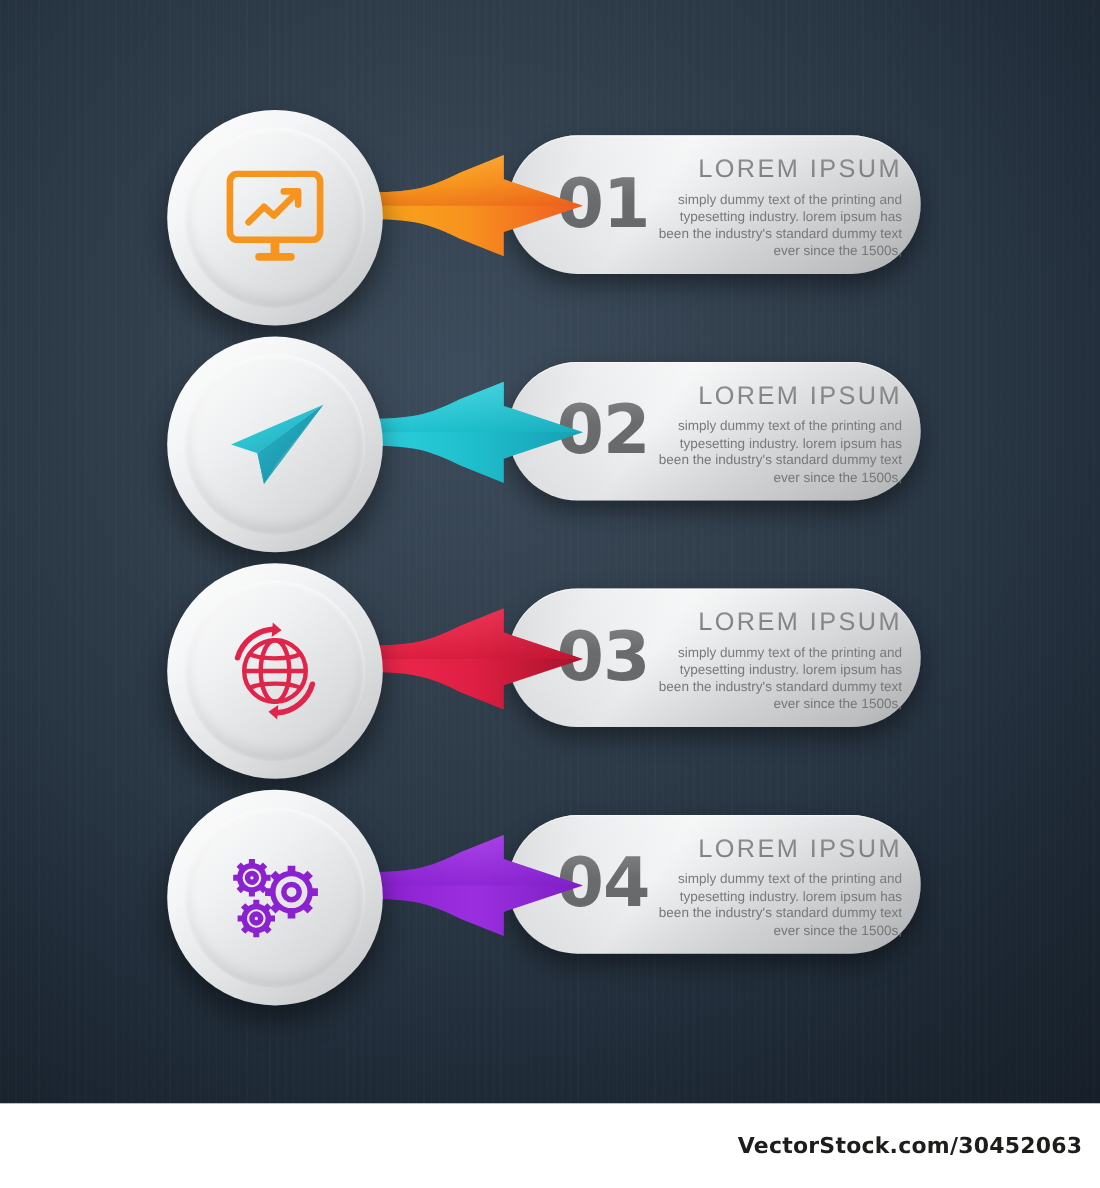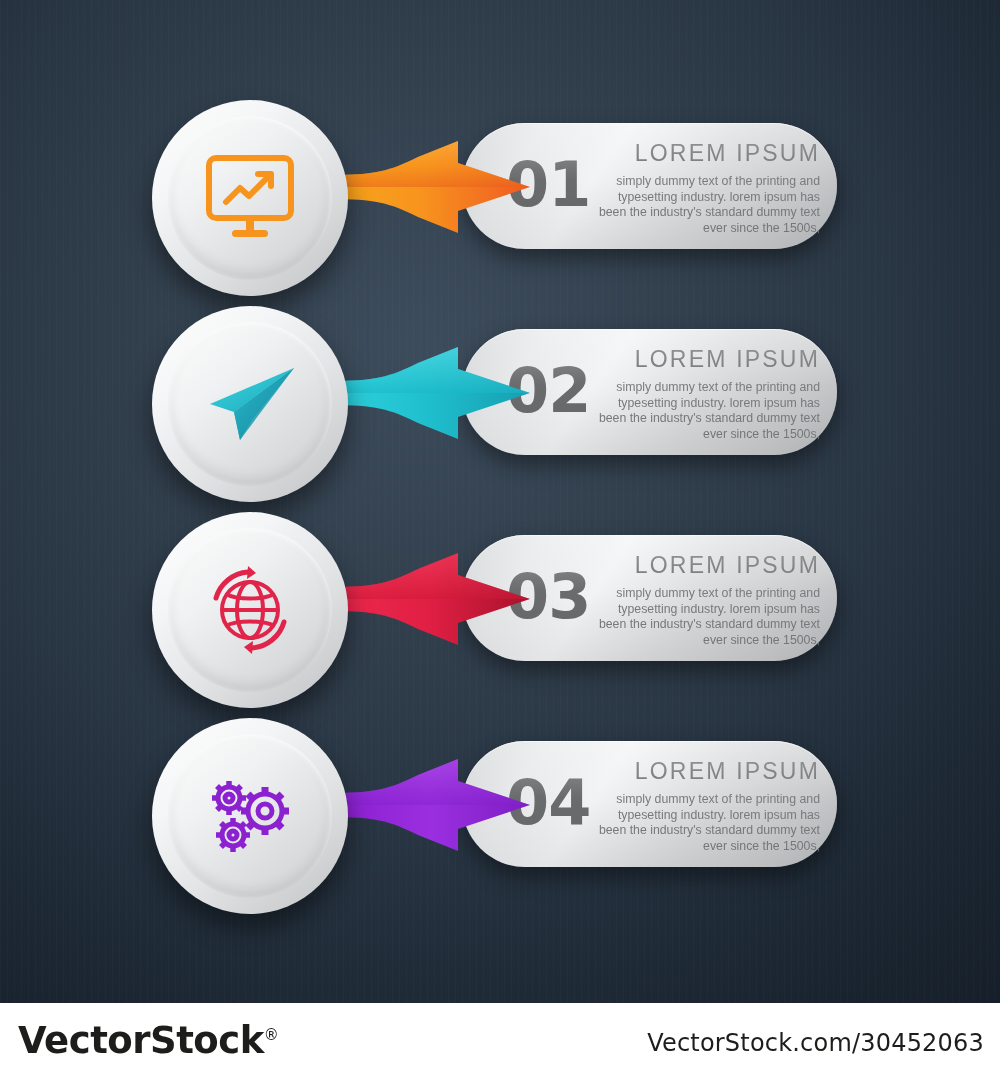--- a/index.html
+++ b/index.html
@@ -67,23 +67,24 @@
   .vs-logo .reg {
     font-size: 15px;
     vertical-align: super;
     font-weight: normal;
   }
   .vs-url {
     position: absolute;
     right: 16px;
     top: 26px;
     font-family: "DejaVu Sans", sans-serif;
-    font-size: 24px;
+    font-size: 20px;
     color: #1d1d1b;
     letter-spacing: 0.2px;
+    font-weight: bold;
   }
 
   
   .row {
     position: absolute;
     left: 0;
     width: 1000px;
     height: 210px;
   }
   .row-1 { top: 86px; }
@@ -390,17 +391,16 @@
               <line x1="42" y1="50" x2="38" y2="54"></line>
               <line x1="22" y1="70" x2="18" y2="74"></line>
             </g>
           </g>
         </svg>
       </div>
     </div>
   </div>
 
   <div class="footer">
-    <div class="vs-logo"><span>VectorStock</span><span class="reg">®</span></div>
     <div class="vs-url">VectorStock.com/30452063</div>
   </div>
 
 </div>
 
 </body></html>

